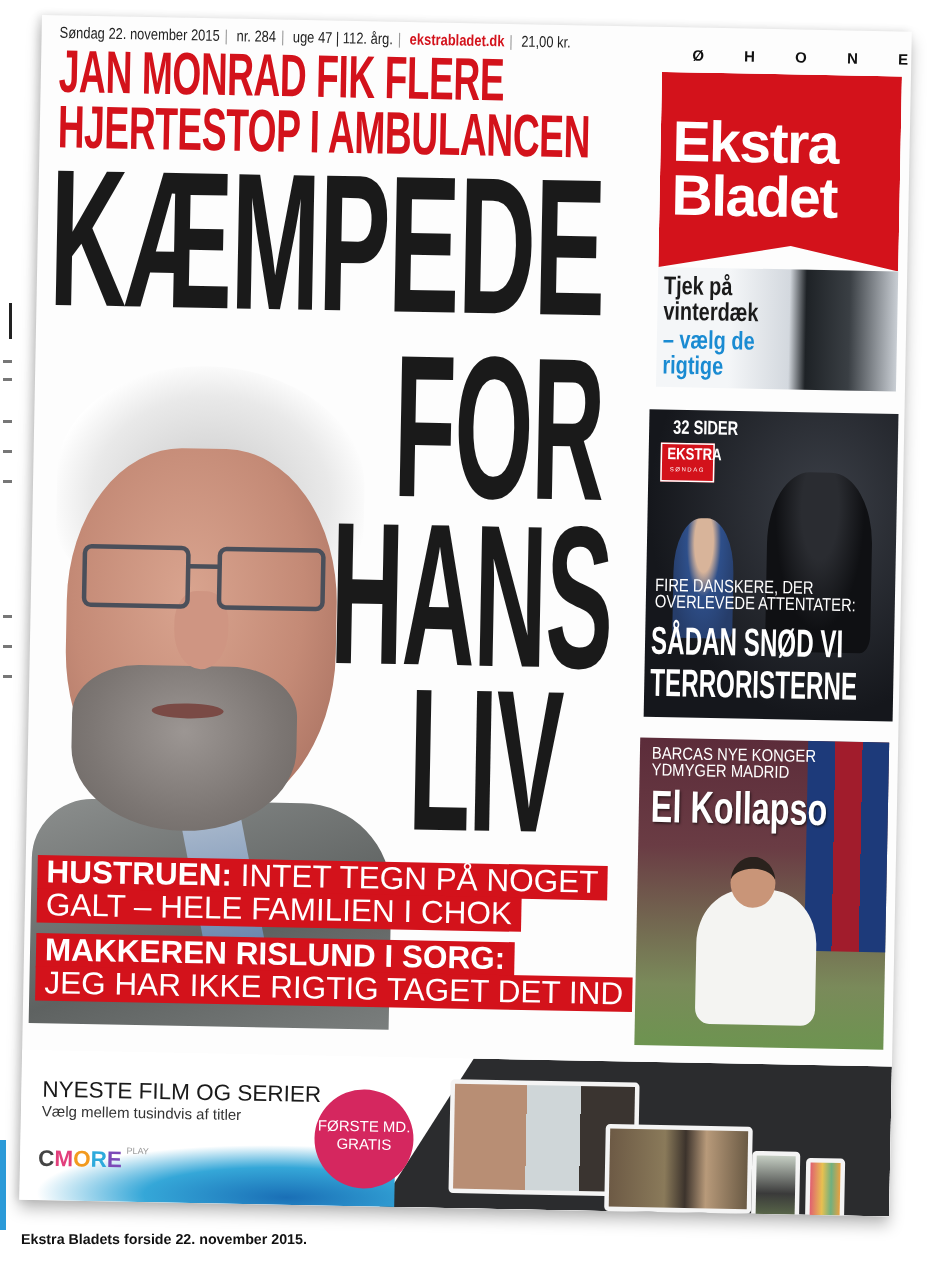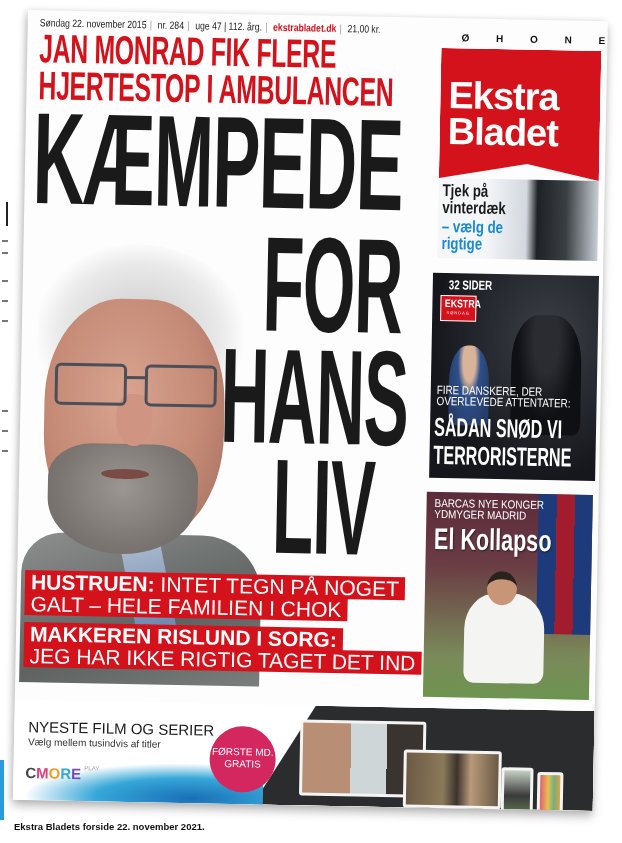--- a/index.html
+++ b/index.html
@@ -237,13 +237,13 @@
       </div>
     <div class="device dv-tablet">
         <div class="scr"></div>
       </div>
     <div class="device dv-phone">
         <div class="scr"></div>
       </div>
   </div>
 </div>
 
-<div class="caption">Ekstra Bladets forside 22. november 2021.</div>
+<div class="caption">Ekstra Bladets forside 22. november 2015.</div>
 
 </body></html>

